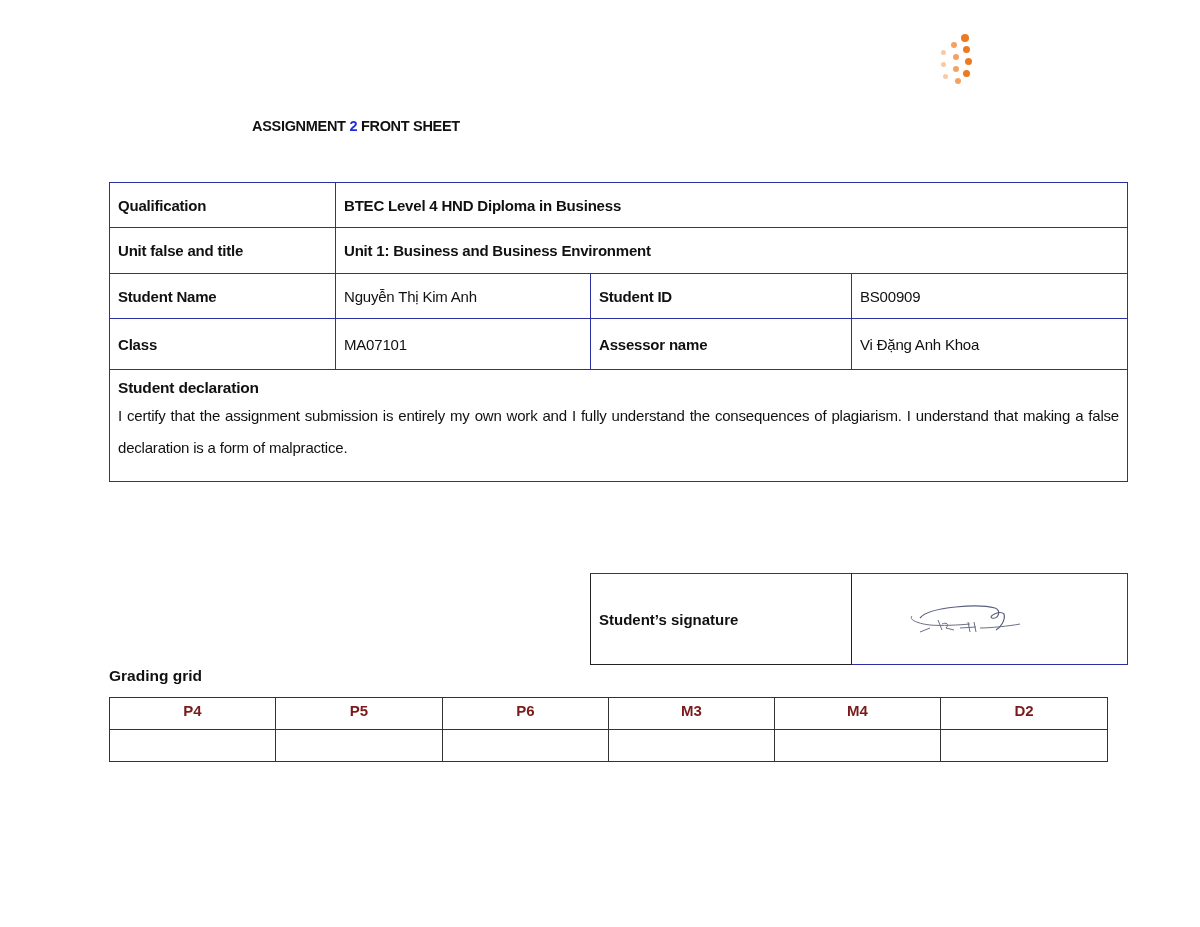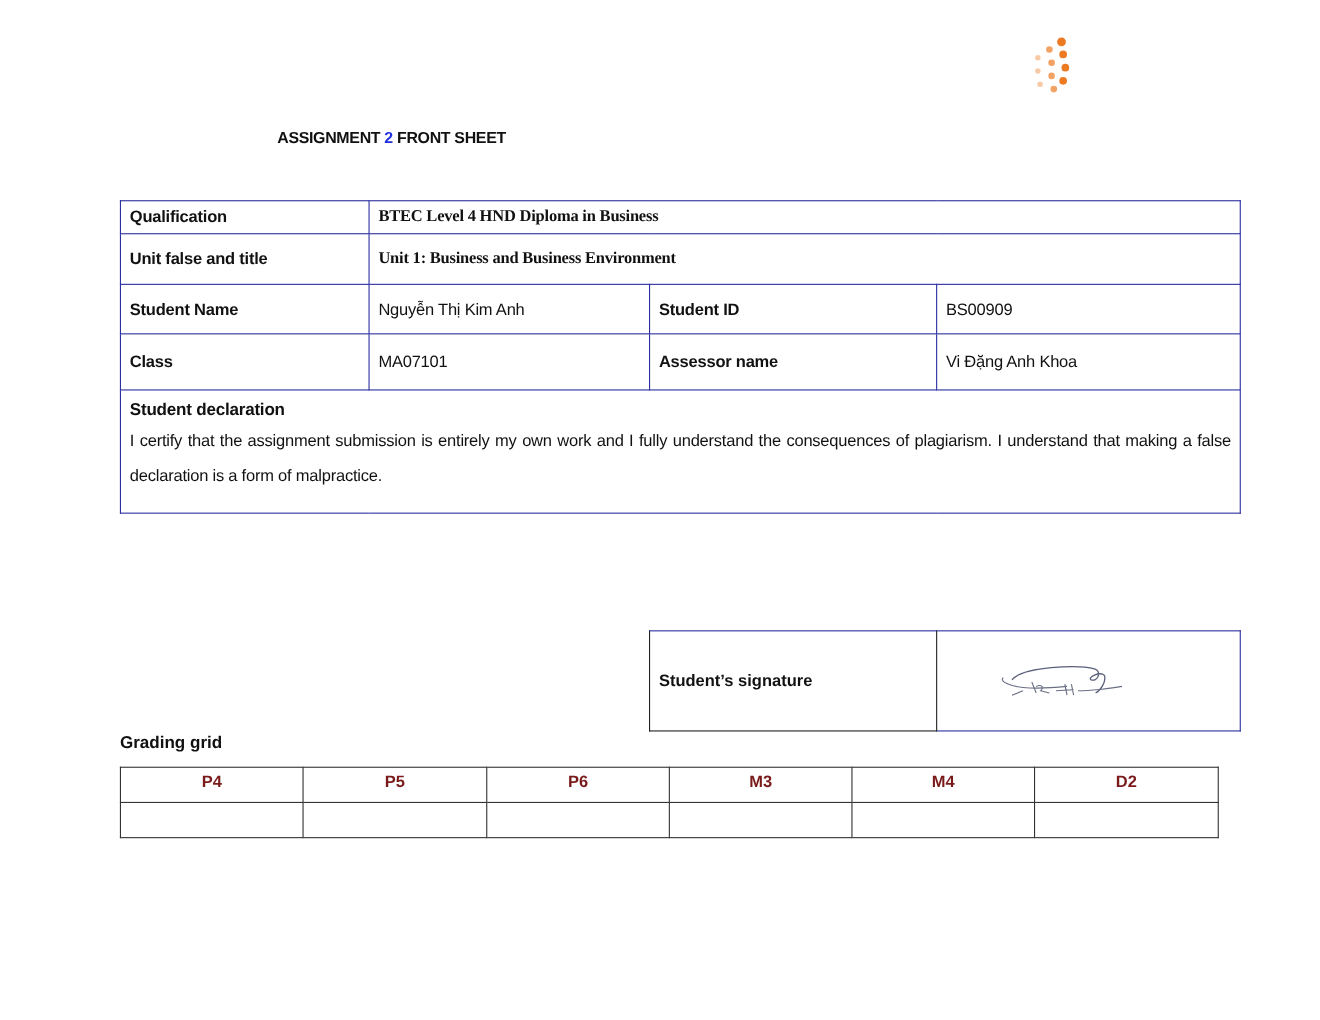--- a/index.html
+++ b/index.html
@@ -10,21 +10,21 @@
                font-weight:bold; font-size:50px; color:#ec7a22; letter-spacing:-2px; }
   .dot { position:absolute; border-radius:50%; background:#ec7a22; }
   .title { position:absolute; left:252px; top:118px; font-size:14.5px; letter-spacing:-0.3px; }
   .title .num { color:#1f2ee0; }
 
   .main { position:absolute; left:109px; top:182px; border-collapse:collapse; table-layout:fixed; }
   .main td { border:1px solid #2b2fa0; padding:0 8px; font-size:15px; vertical-align:middle;
              letter-spacing:-0.2px; }
   .main td.lbl { font-weight:bold; }
   .main td.val { font-weight:normal; }
-  .main td.valb { font-weight:bold;font-family:Liberation Serif, serif; }
+  .main td.valb { font-weight:bold; }
   .decl-cell { padding:8px 8px 8px 8px !important; vertical-align:top !important; }
   .decl-title { font-weight:bold; font-size:15.5px; margin-top:1px; }
   .decl-text { font-size:15px; line-height:32px; text-align:justify; margin-top:3px; }
 
   .sig { position:absolute; left:590px; top:573px; border-collapse:collapse; table-layout:fixed; }
   .sig td { height:90px; font-size:15px; font-weight:bold; padding:0 8px;margin-left:36px; }
   .sig td.l { border:1px solid #222; border-top:1px solid #2b2fa0; }
   .sig td.r { border:1px solid #2b2fa0; border-left:1px solid #222; }
 
   .grid-title { position:absolute; left:109px; top:667px; font-size:15.5px; font-weight:bold; }
@@ -52,21 +52,21 @@
 <div class="title"><b><span>ASSIGNMENT </span><span class="num">2</span><span> FRONT SHEET</span></b></div>
 
 <table class="main">
   <colgroup>
       <col style="width:226px">
       <col style="width:255px">
       <col style="width:261px">
       <col style="width:276px">
     </colgroup>
   <tbody>
-      <tr style="height:30px">
+      <tr style="height:45px">
     <td class="lbl">Qualification</td>
     <td class="valb" colspan="3">BTEC Level 4 HND Diploma in Business</td>
   </tr>
   <tr style="height:46px">
     <td class="lbl">Unit false and title</td>
     <td class="valb" colspan="3">Unit 1: Business and Business Environment</td>
   </tr>
   <tr style="height:45px">
     <td class="lbl">Student Name</td>
     <td class="val">Nguyễn Thị Kim Anh</td>

